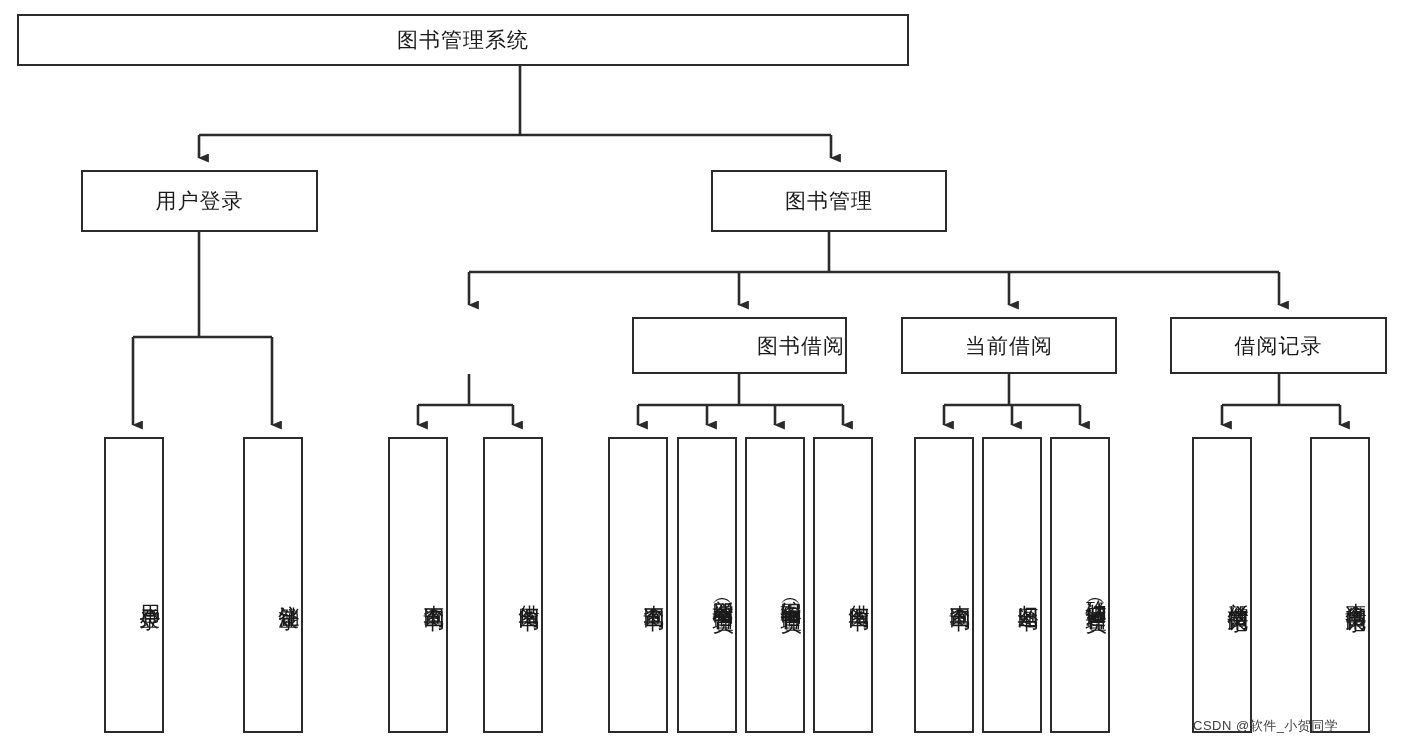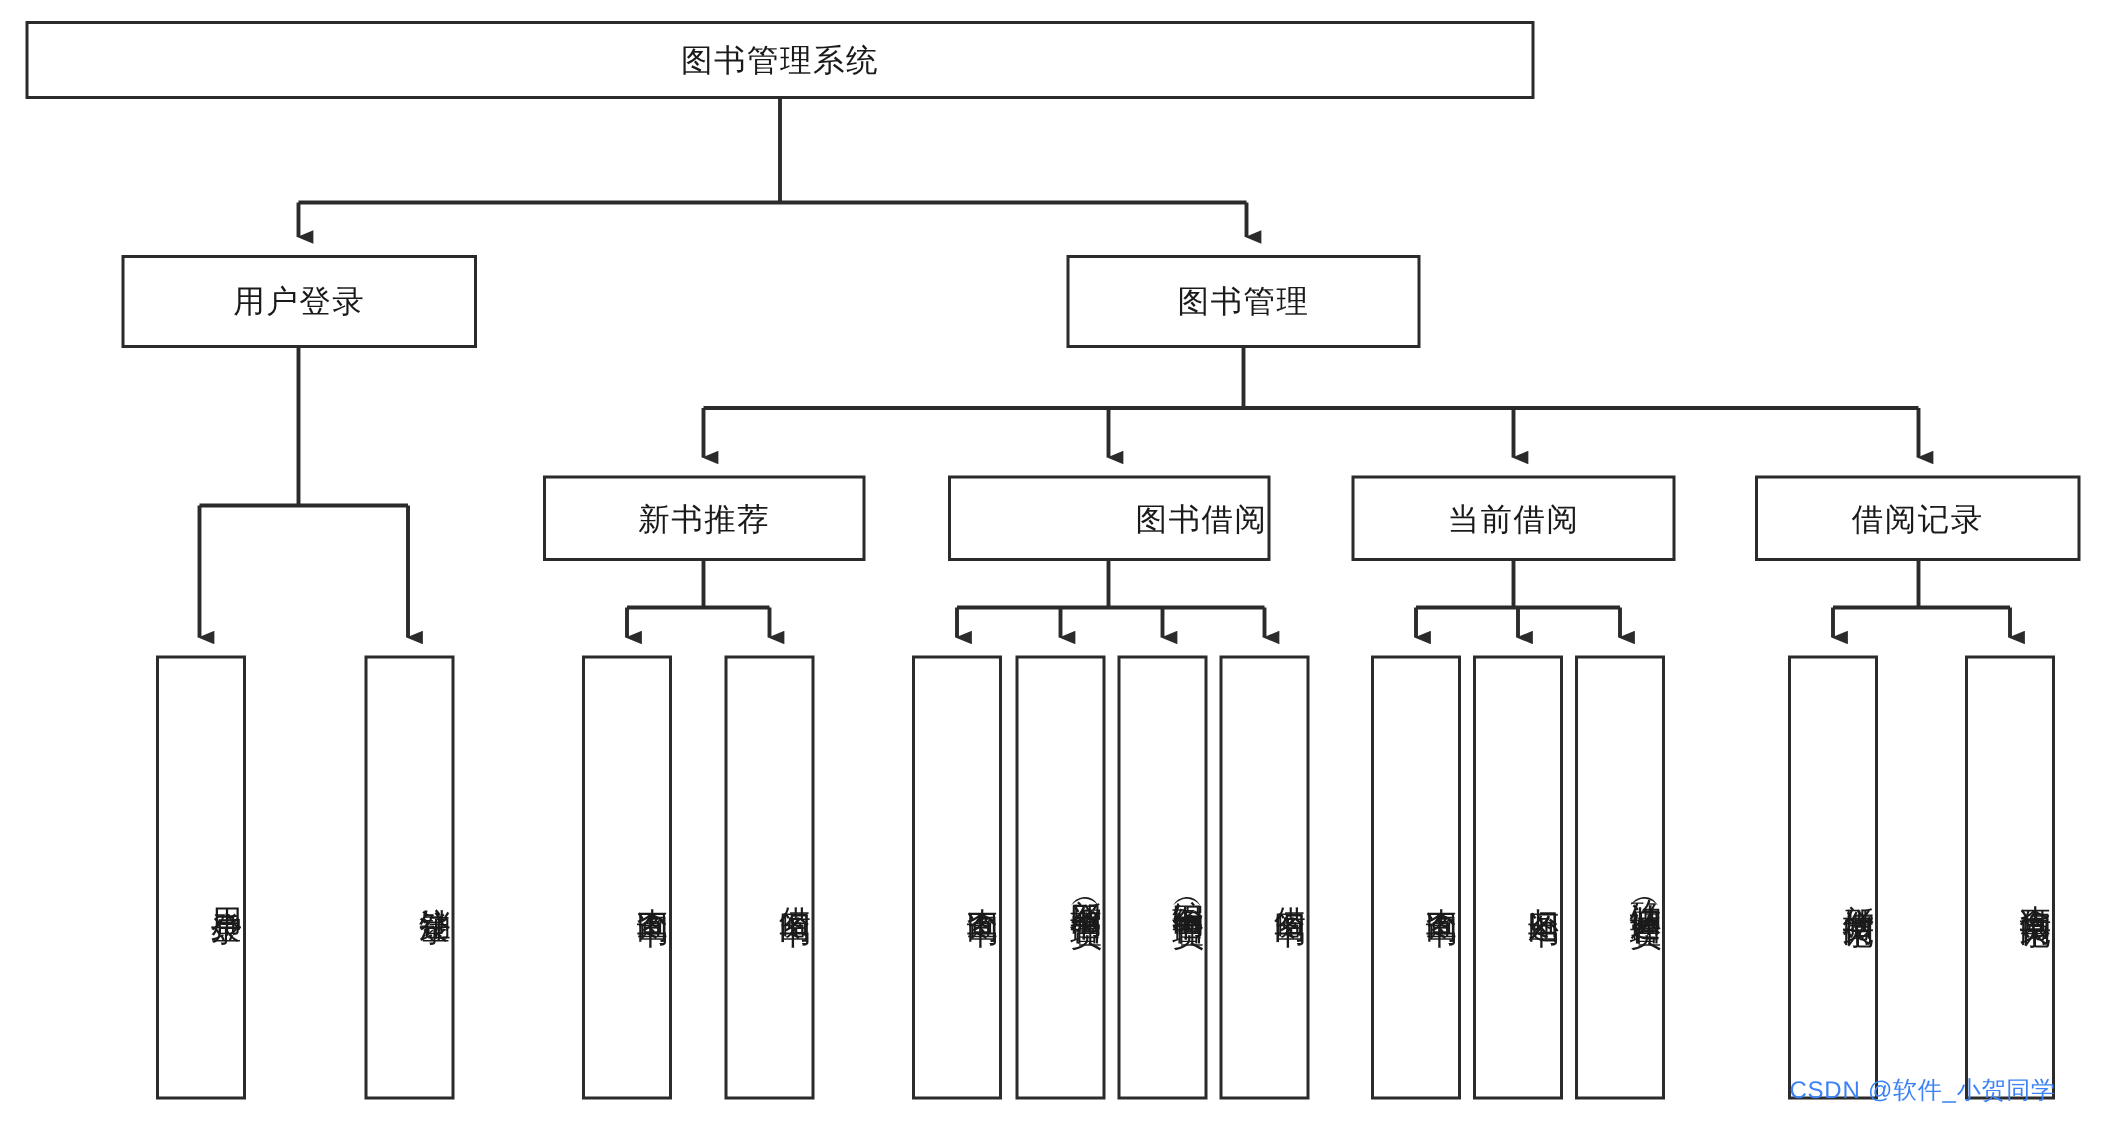--- a/index.html
+++ b/index.html
@@ -47,22 +47,22 @@
     padding-top: 14px;
     align-items: flex-start;
     justify-content: center;
   }
   .node-label {
     display: block;
     white-space: nowrap;
   }
   .watermark {
     position: absolute;
-    font-size: 16px;
-    color: #3b82f6;
+    font-size: 13px;
+    color: #404040;
     white-space: nowrap;
     letter-spacing: 0.5px;
   }
 </style>
 </head>
 <body>
 
 <div id="canvas">
 
   <svg id="edges" viewBox="0 0 1405 747" xmlns="http://www.w3.org/2000/svg">
@@ -108,34 +108,31 @@
       <path d="M1012,405 L1012,425" marker-end="url(#arrow)"></path>
       <path d="M1080,405 L1080,425" marker-end="url(#arrow)"></path>
 
       <path d="M1279,374 L1279,405"></path>
       <path d="M1222,405 L1340,405"></path>
       <path d="M1222,405 L1222,425" marker-end="url(#arrow)"></path>
       <path d="M1340,405 L1340,425" marker-end="url(#arrow)"></path>
     </g>
   </svg>
 
-  <div class="node horiz" style="left:17px; top:14px; width:1006px; height:52px;">
+  <div class="node horiz" style="left:17px; top:14px; width:892px; height:52px;">
     <span class="node-label">图书管理系统</span>
   </div>
 
   <div class="node horiz" style="left:81px; top:170px; width:237px; height:62px;">
     <span class="node-label">用户登录</span>
   </div>
   <div class="node horiz" style="left:711px; top:170px; width:236px; height:62px;text-align:center;">
     <span class="node-label">图书管理</span>
   </div>
 
-  <div class="node horiz" style="left:362px; top:317px; width:215px; height:57px;">
-    <span class="node-label">新书推荐</span>
-  </div>
   <div class="node horiz" style="left:632px; top:317px; width:215px; height:57px;justify-content:flex-end;">
     <span class="node-label">图书借阅</span>
   </div>
   <div class="node horiz" style="left:1170px; top:317px; width:217px; height:57px;">
     <span class="node-label">借阅记录</span>
   </div>
   <div class="node horiz" style="left:901px; top:317px; width:216px; height:57px;">
     <span class="node-label">当前借阅</span>
   </div>
 

